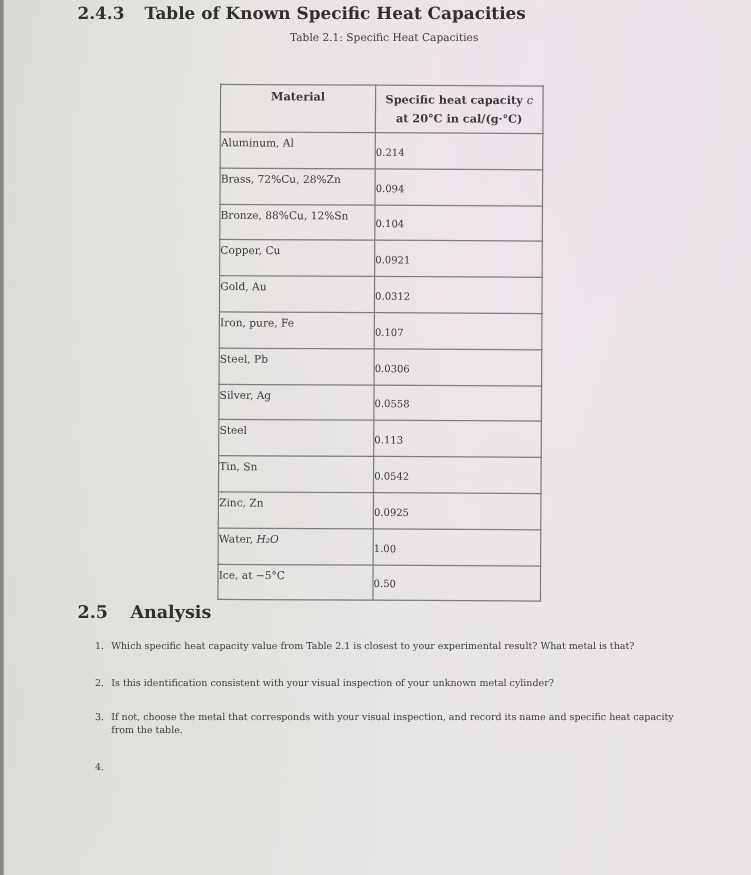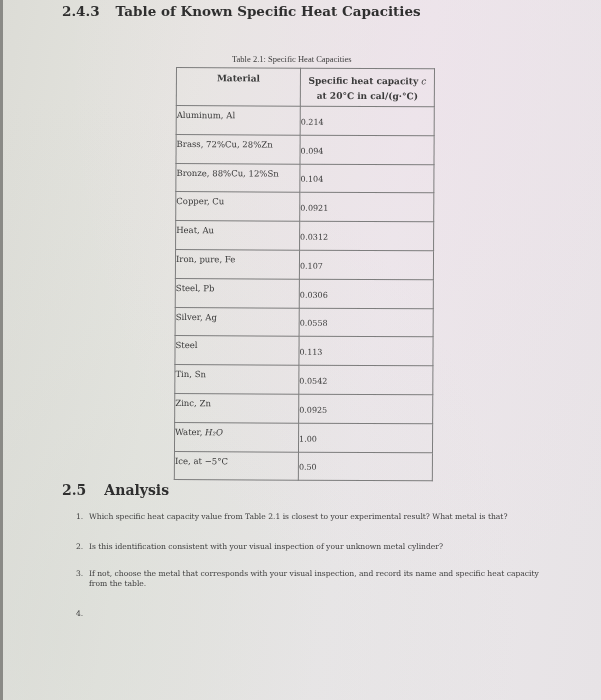--- a/index.html
+++ b/index.html
@@ -34,25 +34,24 @@
       top: 3px;
       font-size: 13.5px;
       font-weight: bold;
       color: #2f2f2f;
       white-space: nowrap;
     }
     .section-title .num { margin-right: 16px; }
     .caption {
       position: absolute;
       left: 232px;
-      top: 54px;
+      top: 26px;
       font-size: 8.5px;
       color: #3c3c3c;
       white-space: nowrap;
-      font-family: Liberation Serif, serif;
     }
     table.heat {
       position: absolute;
       left: 176px;
       top: 67px;
       width: 259px;
       border-collapse: collapse;
       font-size: 8.5px;
       color: #3a3a3a;
       transform: rotate(0.3deg);
@@ -155,21 +154,21 @@
       </tr>
     <tr>
         <td class="mat">Bronze, 88%Cu, 12%Sn</td>
         <td class="val">0.104</td>
       </tr>
     <tr>
         <td class="mat">Copper, Cu</td>
         <td class="val">0.0921</td>
       </tr>
     <tr>
-        <td class="mat">Heat, Au</td>
+        <td class="mat">Gold, Au</td>
         <td class="val">0.0312</td>
       </tr>
     <tr>
         <td class="mat">Iron, pure, Fe</td>
         <td class="val">0.107</td>
       </tr>
     <tr>
         <td class="mat">Steel, Pb</td>
         <td class="val">0.0306</td>
       </tr>

